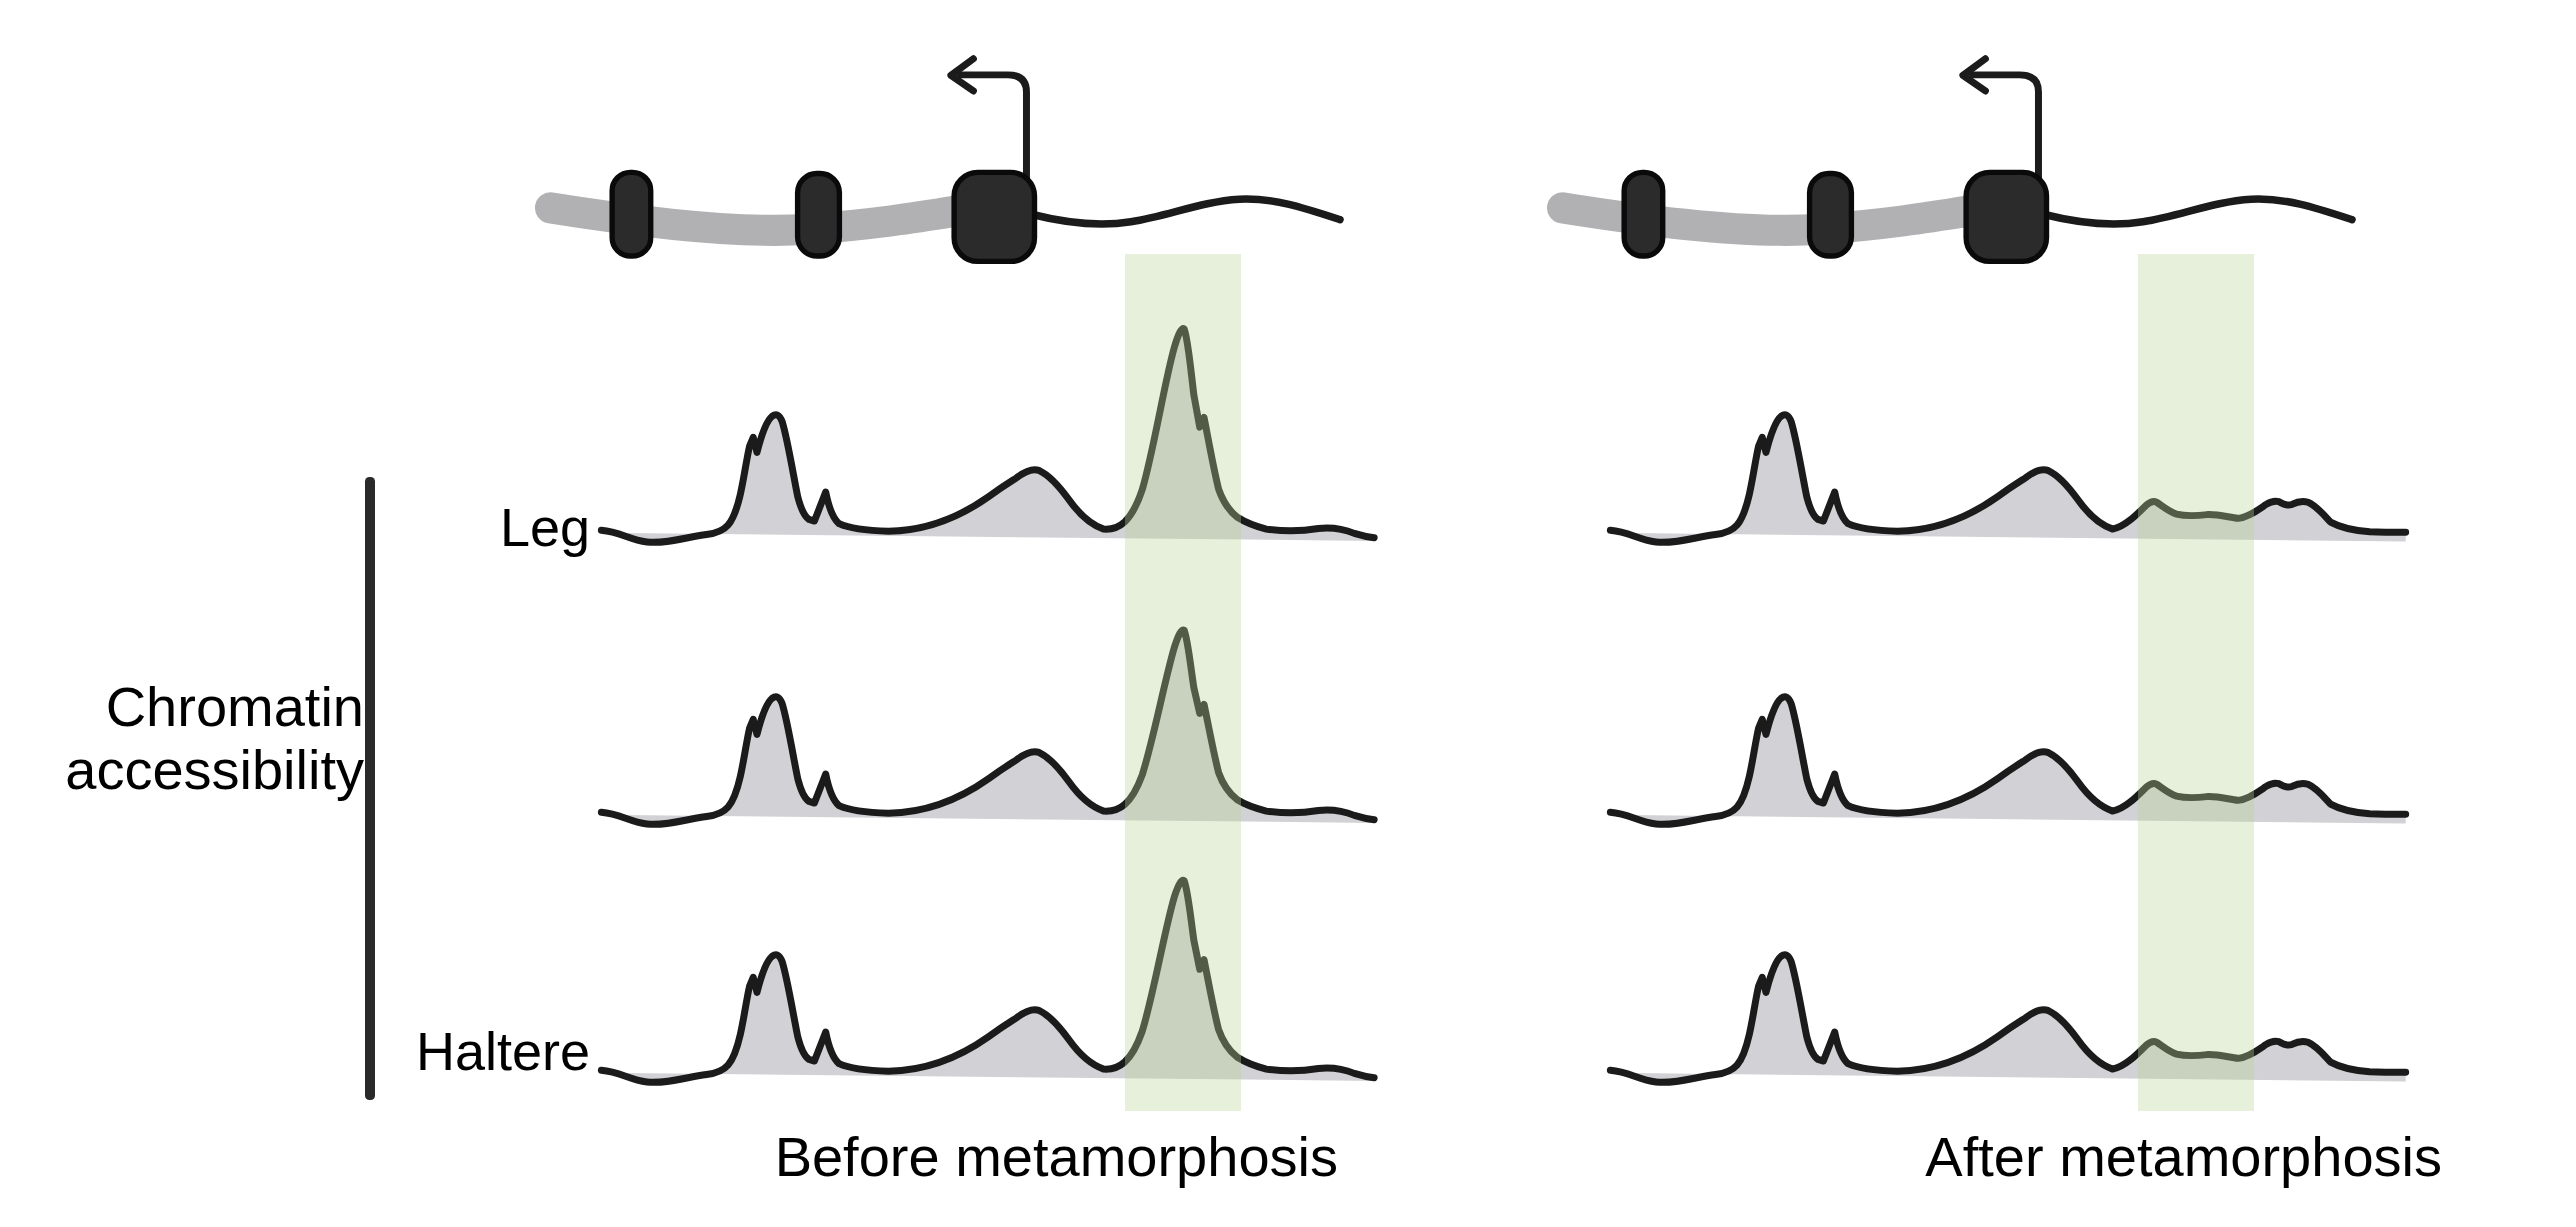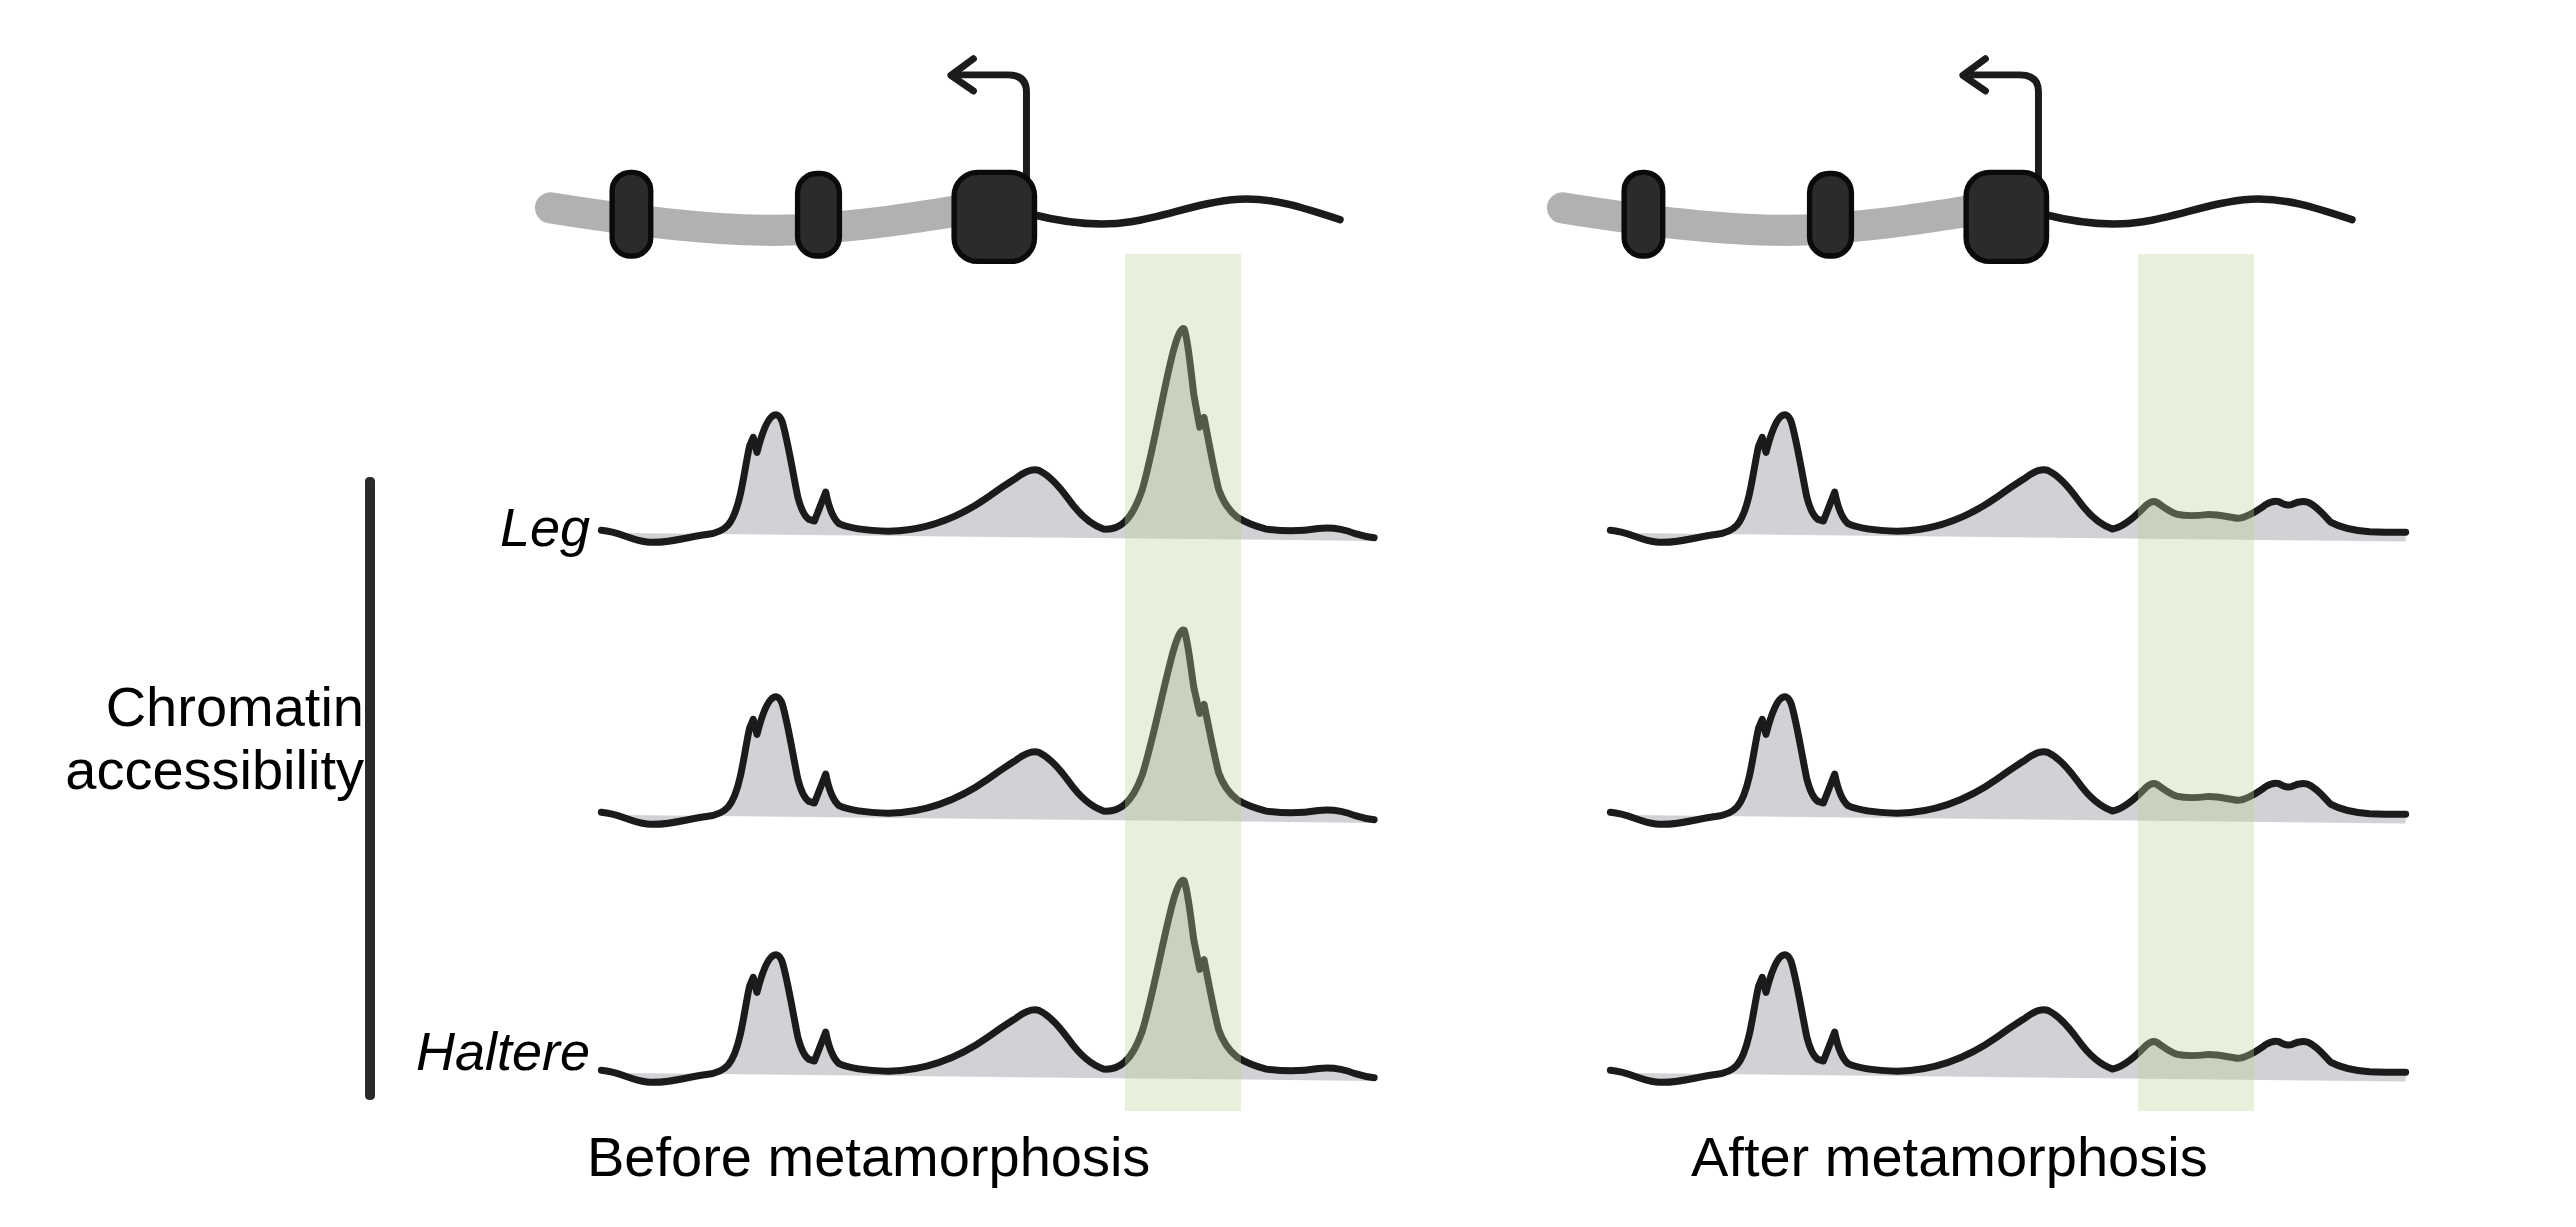--- a/index.html
+++ b/index.html
@@ -19,29 +19,29 @@
 
   
   .bracket{
     position:absolute;left:365px;top:477px;width:9.7px;height:623px;
     background:var(--bracket,#2a2a2a);border-radius:4.3px;
   }
 
   
   .track-label{
     position:absolute;width:268px;left:322px;text-align:right;
-    font-size:54px;line-height:59px;white-space:nowrap;font-style:italic;
+    font-size:54px;line-height:59px;white-space:nowrap;
   }
   .track-label.leg{top:498px;}
   .track-label.wing{top:763px;}
   .track-label.haltere{top:1022px;}
 
   
   .caption{
-    position:absolute;top:1125px;width:751px;text-align:left;
+    position:absolute;top:1125px;width:751px;text-align:right;
     font-size:56px;line-height:64px;white-space:nowrap;
   }
   .caption.before{left:587px;}
   .caption.after{left:1691px;}
 
   svg.gene, svg.track{position:absolute;overflow:visible;}
 
   .gene-body{fill:none;stroke:var(--gene-body-gray,#b1b1b4);stroke-width:58;stroke-linecap:round;}
   .gene-wavy{fill:none;stroke:var(--track-stroke,#1b1b1b);stroke-width:14;stroke-linecap:round;}
   .gene-arrow{fill:none;stroke:var(--track-stroke,#1b1b1b);stroke-width:13;stroke-linecap:round;stroke-linejoin:round;}

